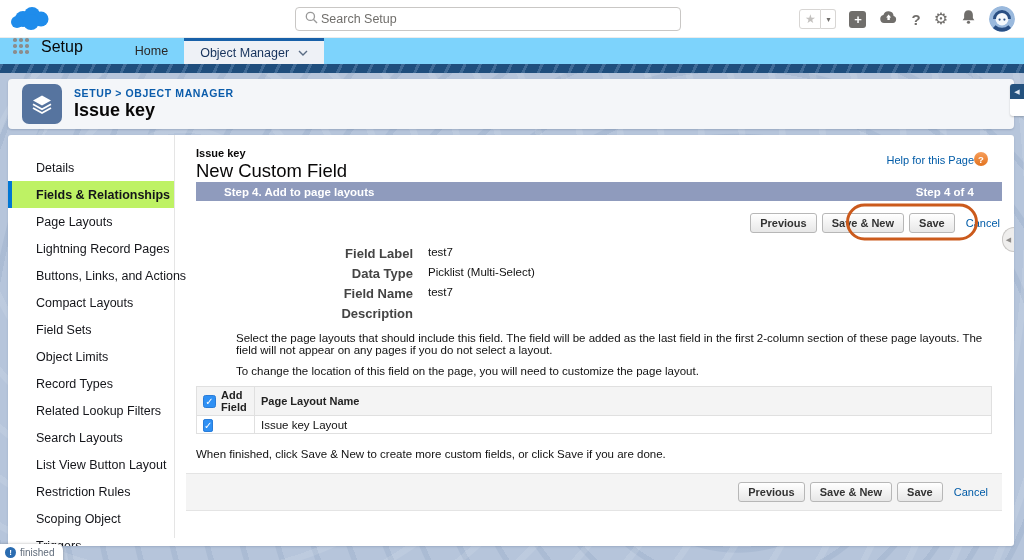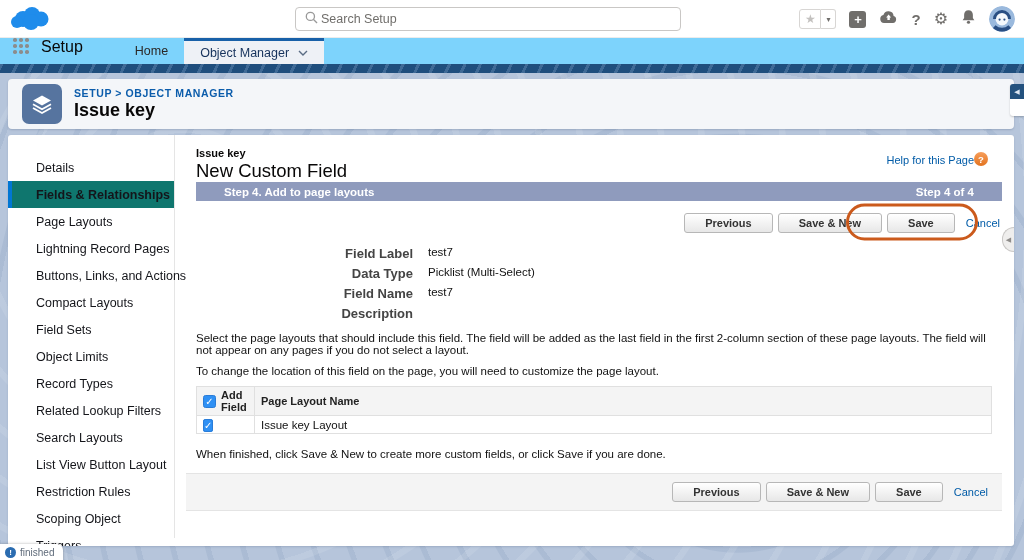--- a/index.html
+++ b/index.html
@@ -44,42 +44,42 @@
   .breadcrumb { font-size:10.5px; font-weight:bold; letter-spacing:.6px; color:#0b5cab; }
   .page-title { font-size:18px; font-weight:bold; color:#080707; margin-top:1px; }
   .header-collapse { position:absolute; right:0; top:84px; width:14px; height:32px; background:#fff; border-radius:3px 0 0 3px; box-shadow:0 1px 2px rgba(0,0,0,.2); z-index:3; }
   .header-collapse .sq { width:14px; height:15px; background:#23517e; border-radius:3px 0 0 0; color:#dce6f2; font-size:7px; display:flex; align-items:center; justify-content:center; }
 
   
   .content-card { position:absolute; left:8px; top:135px; width:1006px; height:411px; background:#fff; border-radius:3px; box-shadow:0 1px 2px rgba(20,40,80,.15); overflow:hidden; z-index:2; }
 
   .sidebar { position:absolute; left:0; top:0; bottom:8px; width:167px; border-right:1px solid #e5e5e5; padding-top:19px; }
   .side-item { height:27px; display:flex; align-items:center; padding-left:24px; font-size:12.5px; color:#14151a; border-left:4px solid transparent; cursor:pointer; white-space:nowrap; }
-  .side-item.active { background:#0f766e; border-left-color:#0176d3; font-weight:bold; }
+  .side-item.active { background:#bef264; border-left-color:#0176d3; font-weight:bold; }
 
   .main { position:absolute; left:168px; top:0; right:0; bottom:0; padding:12px 12px 0 20px; }
   .context-title { font-size:11px; font-weight:bold; color:#080707; }
   .page-name { font-size:18.5px; font-weight:400; color:#080707; margin-top:1px; }
   .help-link { position:absolute; right:26px; top:17px; display:flex; align-items:flex-end; font-size:11px; color:#015ba7; cursor:pointer; }
   .help-q { width:14px; height:14px; border-radius:50%; background:linear-gradient(#f79e5b,#e2731f); color:#fff; font-size:9.5px; font-weight:bold; display:flex; align-items:center; justify-content:center; }
 
   .step-bar { margin-top:0; height:19px; background:#8f9bbd; color:#fff; font-size:11.5px; font-weight:bold; display:flex; justify-content:space-between; align-items:center; padding:0 28px; }
 
   .btn-row { position:relative; display:flex; justify-content:flex-end; align-items:center; gap:5px; padding:12px 2px 10px 0; }
-  .sf-btn { font-family:inherit; font-size:11px; font-weight:bold; color:#333; background:linear-gradient(#ffffff,#e7e7e7); border:1px solid #b7b7b7; border-radius:3px; padding:3px 20px; cursor:pointer; white-space:nowrap; }
+  .sf-btn { font-family:inherit; font-size:11px; font-weight:bold; color:#333; background:linear-gradient(#ffffff,#e7e7e7); border:1px solid #b7b7b7; border-radius:3px; padding:3px 9px; cursor:pointer; white-space:nowrap; }
   .cancel-link { font-size:11px; color:#015ba7; margin-left:6px; cursor:pointer; }
   .annotation-oval { position:absolute; right:24px; top:50%; transform:translateY(-50%); width:132px; height:37px; border:3px solid #cb5a1c; border-radius:19px; pointer-events:none; }
   .help-side-toggle { position:absolute; right:0; top:92px; width:12px; height:25px; background:#efeeed; border:1px solid #c9c7c5; border-right:none; border-radius:12px 0 0 12px; display:flex; align-items:center; justify-content:center; color:#8f8d8b; font-size:7px; cursor:pointer; }
 
   .fields { margin-top:3px; }
   .f-row { display:flex; margin-bottom:5px; min-height:14px; }
   .f-label { width:232px; text-align:right; padding-right:15px; font-size:13px; font-weight:bold; color:#444; }
   .f-value { font-size:11.5px; color:#111; }
 
-  .para { font-size:11.5px; color:#111; }
+  .para { font-size:11.5px; color:#111;margin-left:40px; }
   .para-1 { margin-top:11px; }
   .para-2 { margin-top:9px; }
 
   .layout-table { margin-top:9px; width:calc(100% - 10px); border-collapse:collapse; }
   .layout-table th, .layout-table td { border:1px solid #e0e0e0; font-size:11px; padding:2px 6px; text-align:left; }
   .layout-table th { background:#f4f4f4; font-weight:bold; color:#222; height:17px; }
   .layout-table td { height:18px; color:#111; font-size:11.5px; }
   .col-check { width:58px; }
   .th-check { display:flex; align-items:center; gap:5px; }
   .checkbox { width:13px; height:13px; background:#2f90f4; border:1px solid #2a7cd7; border-radius:2.5px; color:#fff; font-size:10px; line-height:11px; text-align:center; cursor:pointer; flex:0 0 auto; }

